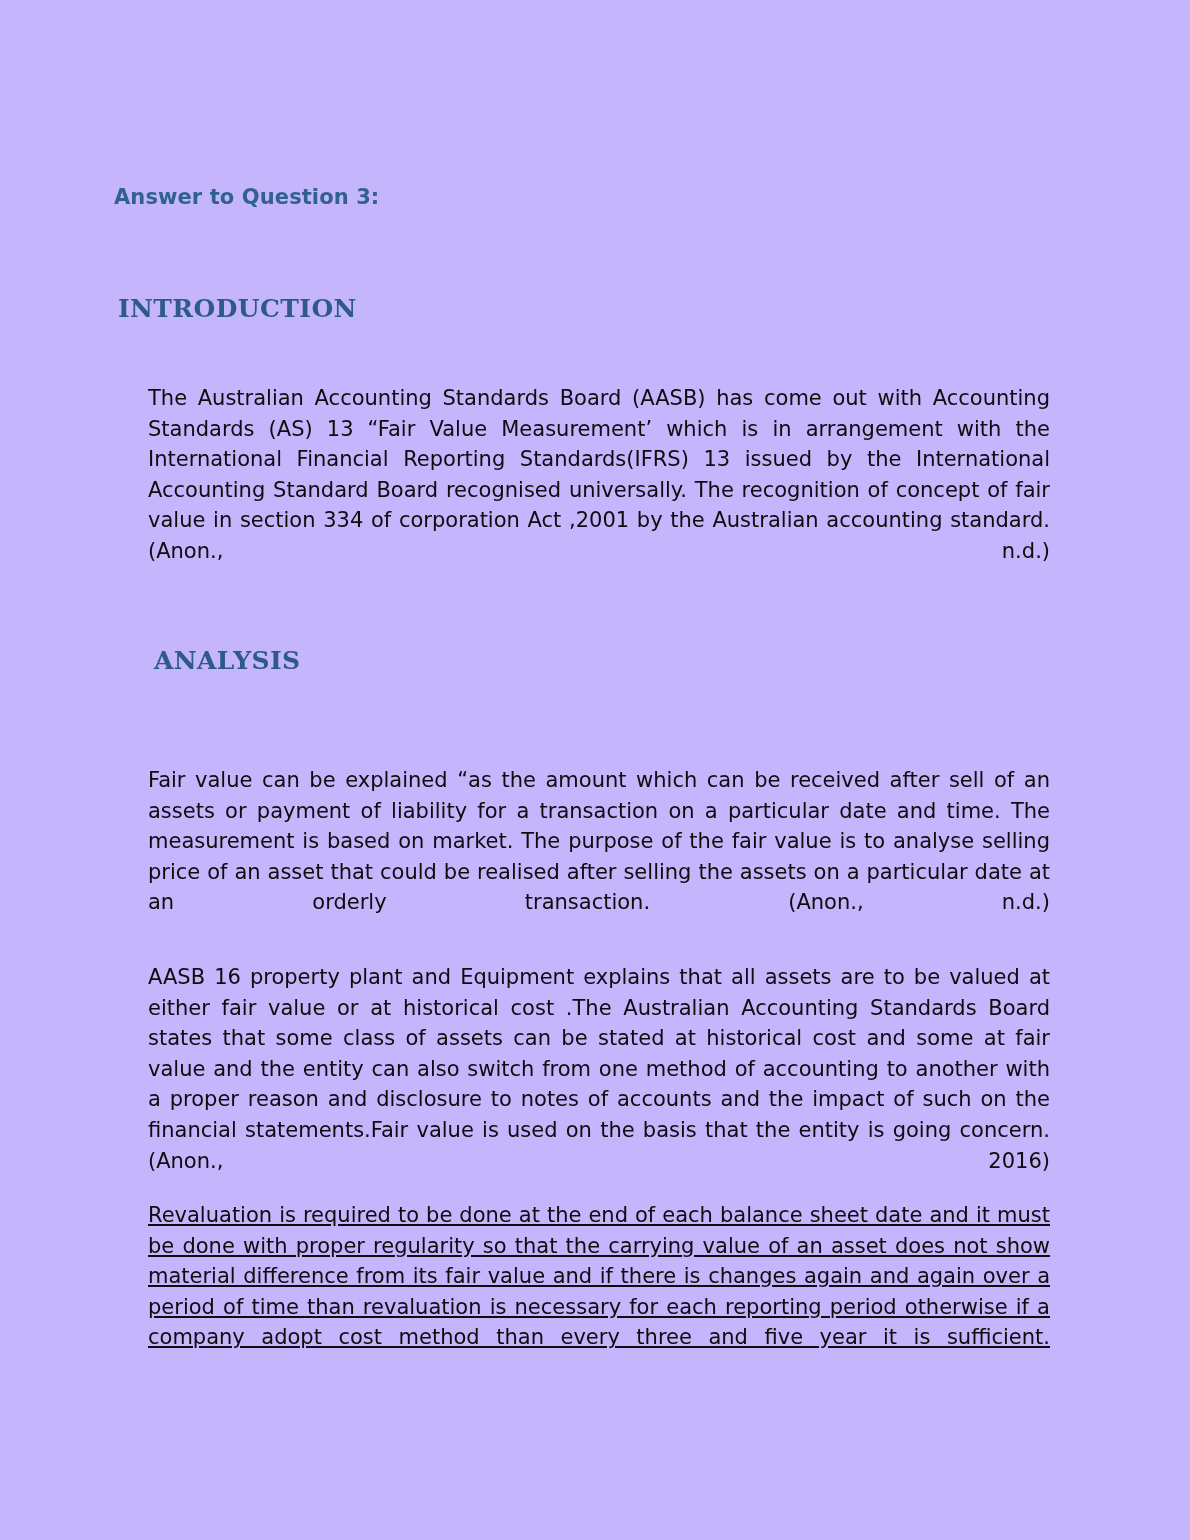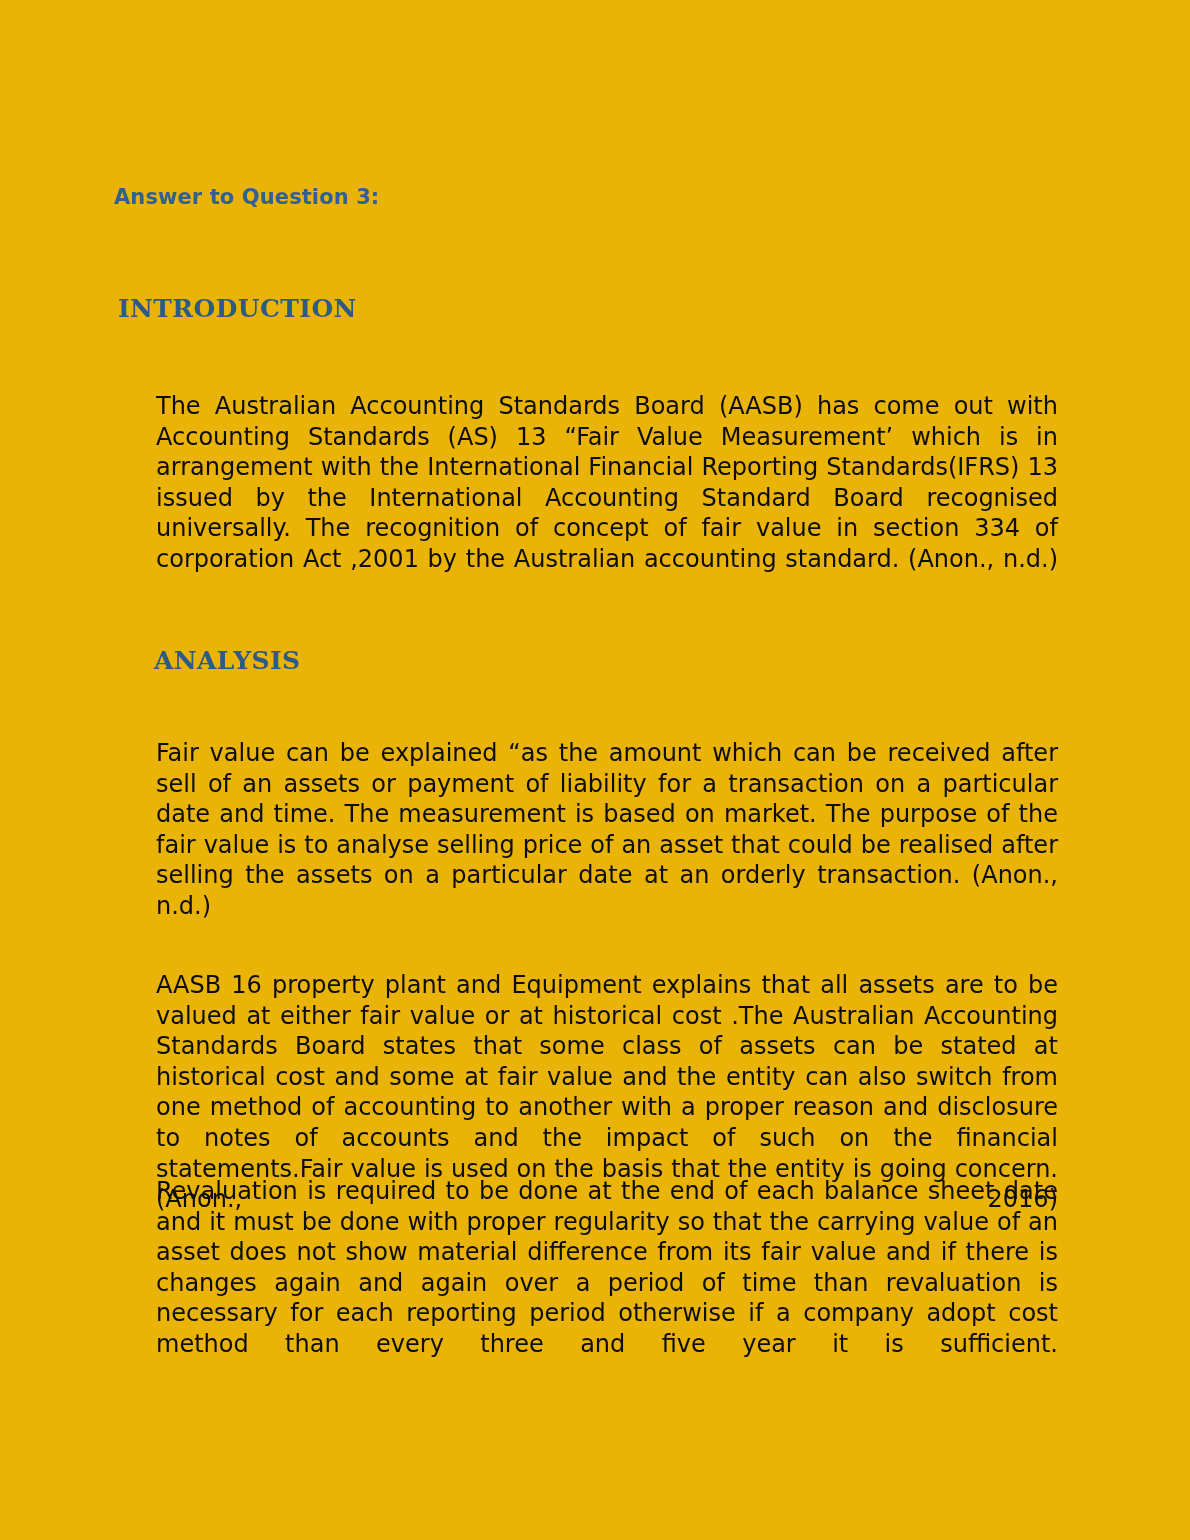--- a/index.html
+++ b/index.html
@@ -13,21 +13,21 @@
     height: 1540px;
     font-family: "DejaVu Sans", sans-serif;
     color: #000000;
     -webkit-font-smoothing: antialiased;
   }
 
   .page {
     position: relative;
     width: 1190px;
     height: 1540px;
-    background: #eab308;
+    background: #c4b5fd;
     box-sizing: border-box;
     overflow: hidden;
   }
 
   .content {
     position: absolute;
     left: 0;
     top: 0;
     width: 1190px;
   }
@@ -61,33 +61,33 @@
   }
   .section-heading.intro { top: 294px; }
   .section-heading.analysis { top: 646px; margin-left: 36px; }
 
   
   .para {
     position: absolute;
     left: 148px;
     width: 902px;
     font-family: "DejaVu Sans", sans-serif;
-    font-size: 24px;
+    font-size: 21px;
     line-height: 30.6px;
     color: #0d0d0d;
     text-align: justify;
     text-justify: inter-word;
-    margin: 8px;
+    margin: 0;
     padding: 0;
     word-spacing: 0.2px;
   }
   .para.p1 { top: 383px; }
-  .para.p2 { top: 730px; }
+  .para.p2 { top: 765px; }
   .para.p3 { top: 962px; }
-  .para.p4 { top: 1168px; }
+  .para.p4 { top: 1200px; text-decoration: underline; }
 
   
   .para::after {
     content: "";
     display: inline-block;
     width: 100%;
   }
 </style>
 </head>
 <body>

